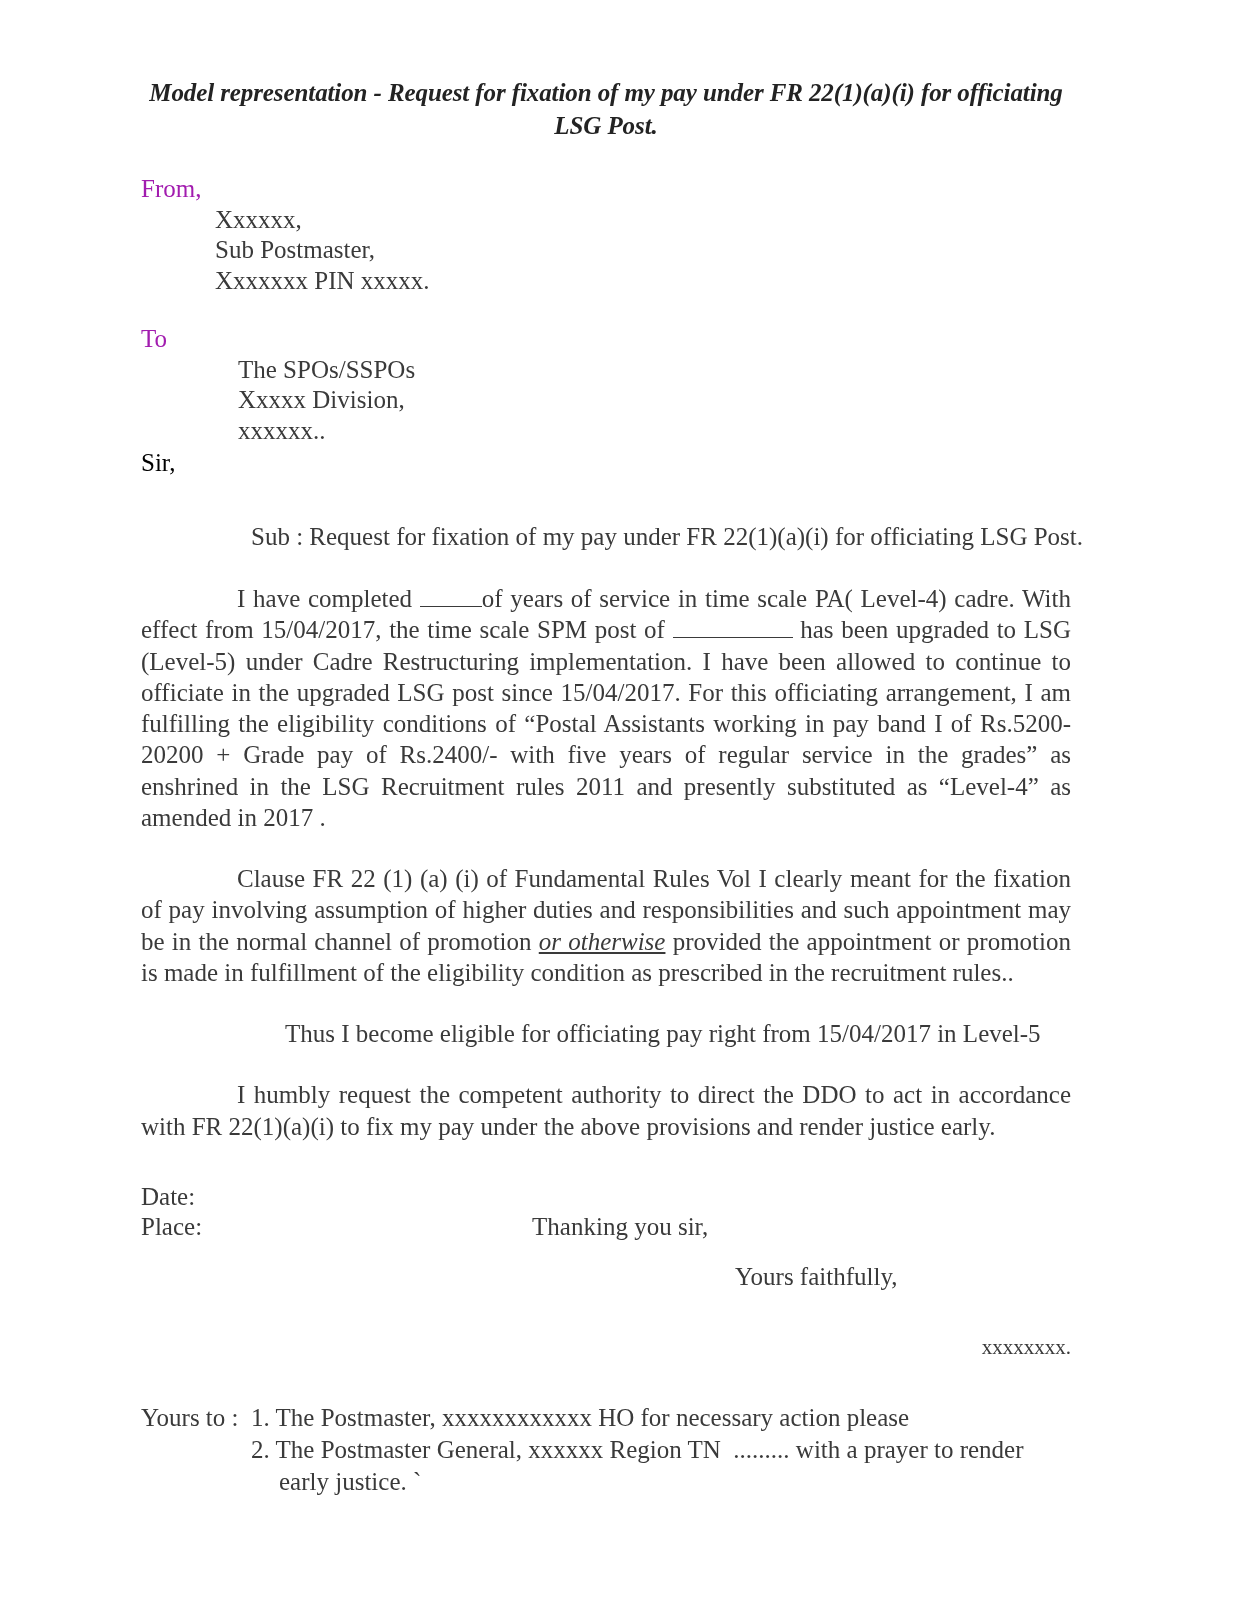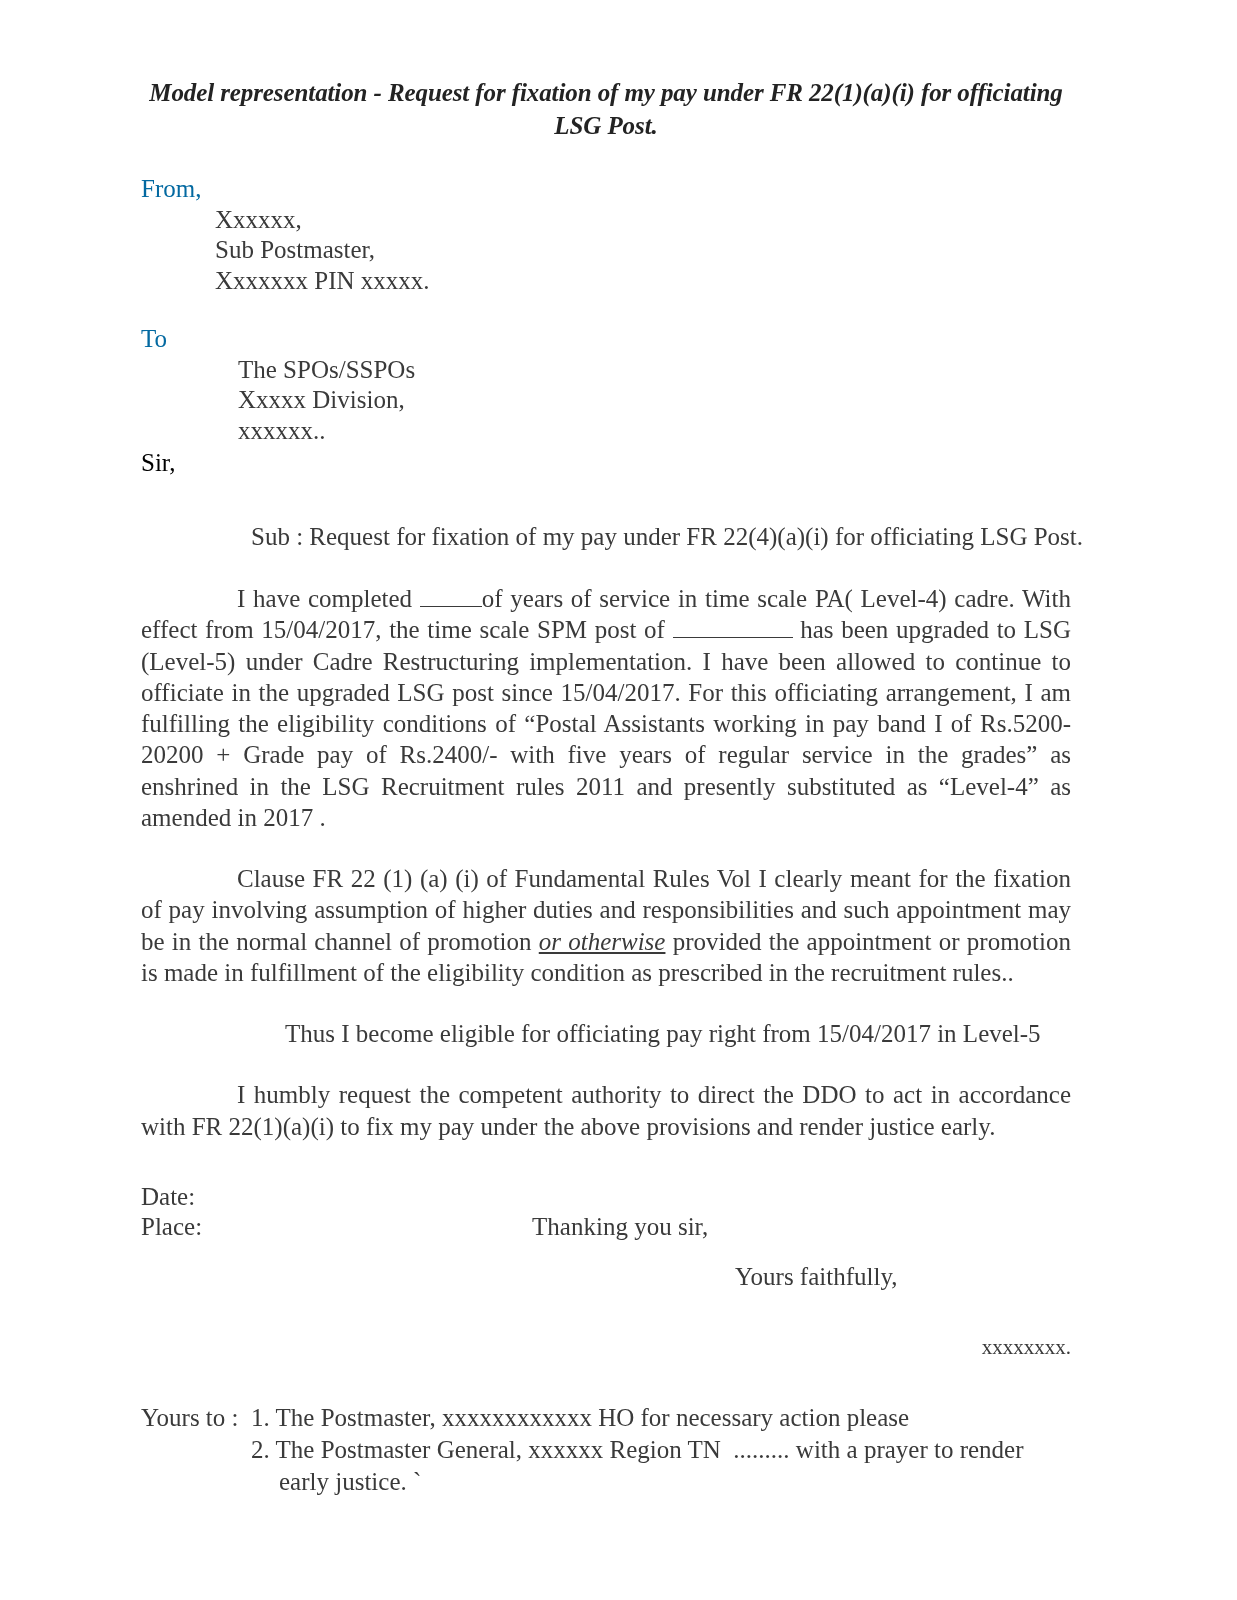--- a/index.html
+++ b/index.html
@@ -36,21 +36,21 @@
     line-height: 1.32;
     letter-spacing: -0.1px;
     color: #232323;
   }
 
   
   .addr-block { margin-top: 32px; }
   .addr-label {
     font-size: 25px;
     line-height: 1.22;
-    color: #0369a1;
+    color: #a21caf;
   }
   .addr-lines {
     font-size: 25px;
     line-height: 1.22;
     color: #3a3a3a;
   }
   .from-lines { margin-left: 74px; }
   .to-lines { margin-left: 97px; }
   .gap-small { height: 28px; }
   .sir-line {
@@ -165,21 +165,21 @@
       <div class="addr-label">To</div>
       <div class="addr-lines to-lines">
         <div>The SPOs/SSPOs</div>
         <div>Xxxxx Division,</div>
         <div>xxxxxx..</div>
       </div>
     </div>
 
     <div class="sir-line">Sir,</div>
 
-    <div class="subject">Sub : Request for fixation of my pay under FR 22(4)(a)(i) for officiating LSG Post.</div>
+    <div class="subject">Sub : Request for fixation of my pay under FR 22(1)(a)(i) for officiating LSG Post.</div>
 
     <p class="para"><span>I have completed </span><span class="blank-line blank-sm"></span><span>of years of service in time scale PA( Level-4) cadre. With effect from 15/04/2017, the time scale SPM post of </span><span class="blank-line blank-md"></span><span> has been upgraded to LSG (Level-5) under Cadre Restructuring implementation.  I have been allowed to continue to officiate in the upgraded LSG post since 15/04/2017. For this officiating arrangement, I am fulfilling the eligibility conditions of “Postal Assistants working in pay band I of Rs.5200-20200 + Grade pay of Rs.2400/- with five years of regular service in the grades” as enshrined in the LSG Recruitment rules 2011 and presently substituted as “Level-4” as amended in 2017 .</span></p>
 
     <p class="para"><span>Clause FR 22 (1) (a) (i) of Fundamental Rules Vol I clearly meant for the fixation of pay involving assumption of higher duties and responsibilities and such appointment may be in the normal channel of promotion </span><span class="ital-ul">or otherwise</span><span> provided the appointment or promotion is made in fulfillment of the eligibility condition as prescribed in the recruitment rules..</span></p>
 
     <p class="para center-ish">Thus I become eligible for officiating pay right from 15/04/2017 in Level-5</p>
 
     <p class="para">I humbly request the competent authority to direct the DDO to act in accordance with FR 22(1)(a)(i) to fix my pay under the above provisions and render justice early.</p>
 
     <div class="closing">

